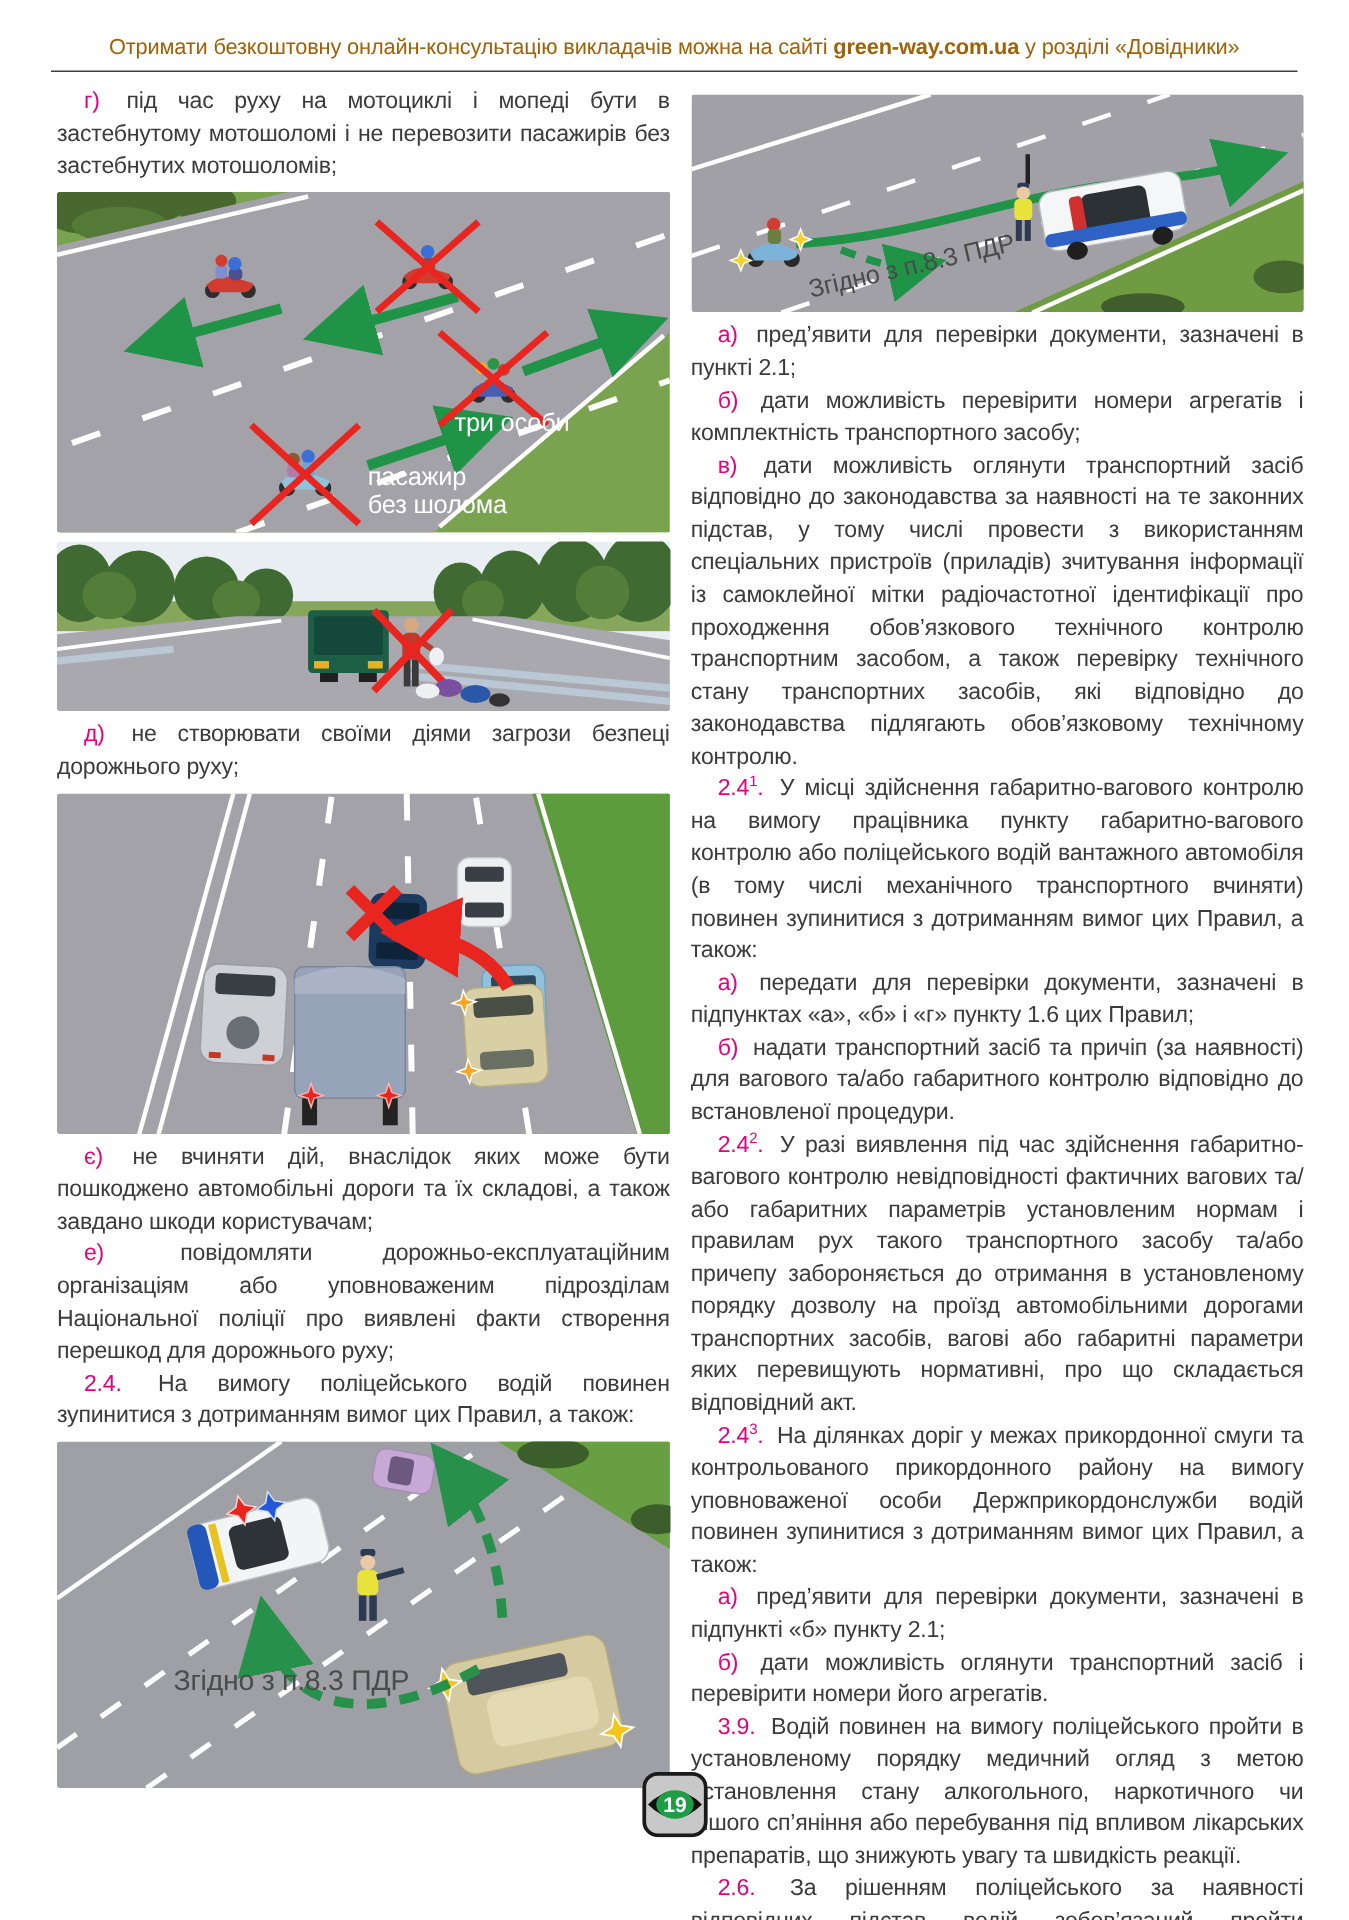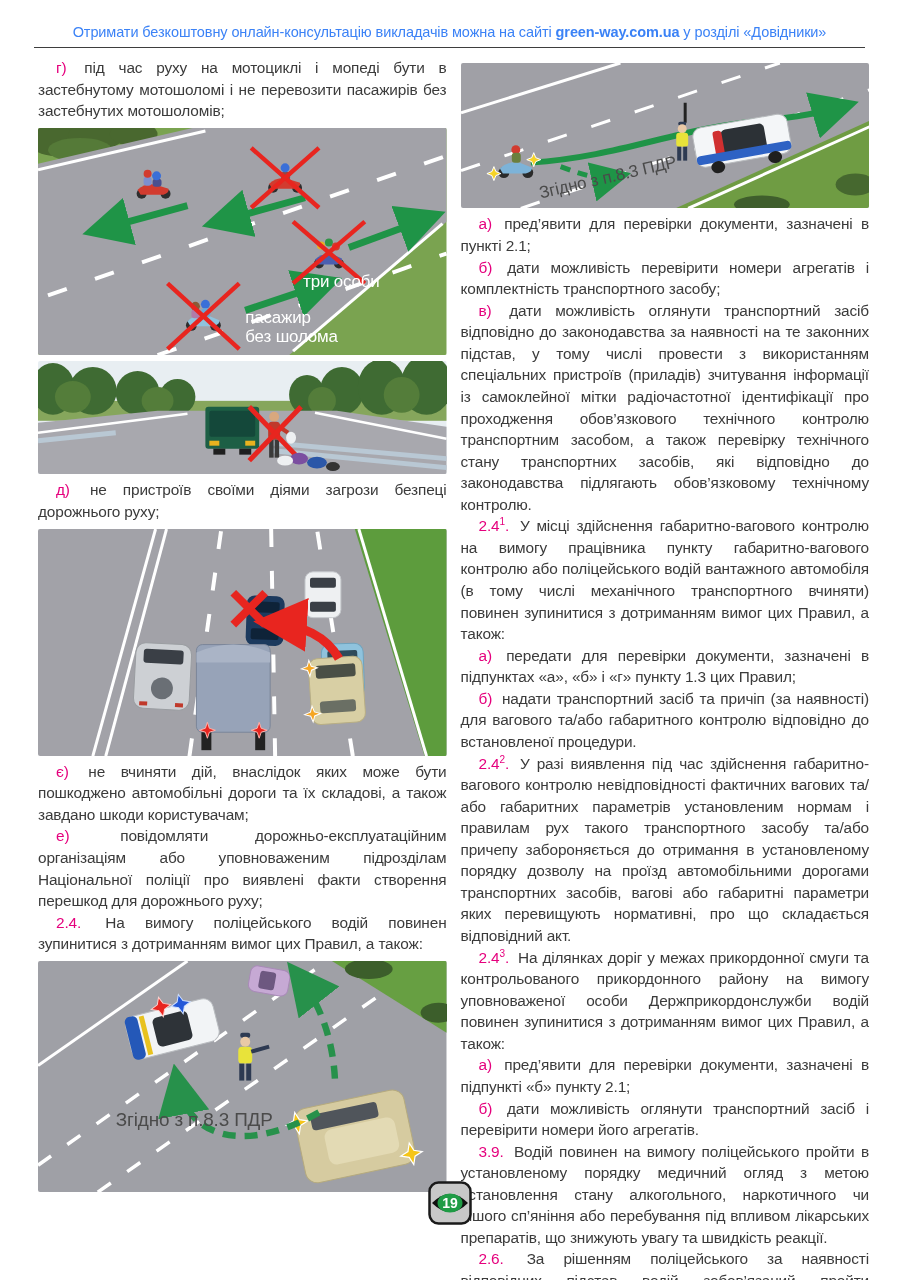--- a/index.html
+++ b/index.html
@@ -7,21 +7,21 @@
   html,body{ margin:0; padding:0; background:#ffffff; }
   .page{
     position:relative; width:899px; height:1280px; margin:0 auto;
     background:#ffffff; overflow:hidden;
     font-family:"Liberation Sans","DejaVu Sans",sans-serif;
     color:#3b3b3b;
   }
   .header{
     margin:24px 34px 0 34px; padding-bottom:7px;
     border-bottom:1.5px solid #3e3e3e;
-    text-align:center; font-size:14.5px; color:#3b82f6; letter-spacing:-0.1px;
+    text-align:center; font-size:14.5px; color:#a16207; letter-spacing:-0.1px;
     white-space:nowrap;
   }
   .header .site{ font-weight:bold; }
   .content{ display:flex; gap:14px; padding:9px 30px 0 38px; align-items:flex-start; }
   .col{
     flex:1; min-width:0;
     font-size:15.4px; line-height:1.4; text-align:justify; letter-spacing:-0.15px;
   }
   p.para{ margin:0; text-indent:18px; }
   .marker{ color:var(--accent); margin-right:4px; }
@@ -188,21 +188,21 @@
             <ellipse cx="262" cy="98" rx="9" ry="6" fill="#7b4fa0"></ellipse>
             <ellipse cx="280" cy="102" rx="10" ry="6" fill="#2b57a8"></ellipse>
             <ellipse cx="248" cy="100" rx="8" ry="5" fill="#eef0f2"></ellipse>
             <ellipse cx="296" cy="106" rx="7" ry="4.5" fill="#333333"></ellipse>
           </g>
         </svg>
       </figure>
 
       <p class="para">
         <span class="marker">д)</span>
-        <span>не пристроїв своїми діями загрози безпеці дорожнього руху;</span>
+        <span>не створювати своїми діями загрози безпеці дорожнього руху;</span>
       </p>
 
       <figure>
         <svg viewBox="0 0 410 228" xmlns="http://www.w3.org/2000/svg">
           <defs>
             <marker id="r3" markerWidth="6" markerHeight="6" refX="4" refY="3" orient="auto">
                 <path d="M0,0 L6,3 L0,6 Z" fill="#e8251f"></path>
               </marker>
           </defs>
           <rect width="410" height="228" fill="#a2a2a8"></rect>
@@ -386,21 +386,21 @@
           </g>
           <text transform="translate(80,136) rotate(-13)" font-size="17" fill="#4a4a4a">Згідно з п.8.3 ПДР</text>
         </svg>
       </figure>
 
       <div>
           <p class="para"><span class="marker">а)</span> <span>пред’явити для перевірки документи, зазначені в пункті 2.1;</span></p>
           <p class="para"><span class="marker">б)</span> <span>дати можливість перевірити номери агрегатів і комплектність транспортного засобу;</span></p>
           <p class="para"><span class="marker">в)</span> <span>дати можливість оглянути транспортний засіб відповідно до законодавства за наявності на те законних підстав, у тому числі провести з використанням спеціальних пристроїв (приладів) зчитування інформації із самоклейної мітки радіочастотної ідентифікації про проходження обов’язкового технічного контролю транспортним засобом, а також перевірку технічного стану транспортних засобів, які відповідно до законодавства підлягають обов’язковому технічному контролю.</span></p>
           <p class="para"><span class="marker">2.4<sup>1</sup>.</span> <span>У місці здійснення габаритно-вагового контролю на вимогу працівника пункту габаритно-вагового контролю або поліцейського водій вантажного автомобіля (в тому числі механічного транспортного вчиняти) повинен зупинитися з дотриманням вимог цих Правил, а також:</span></p>
-          <p class="para"><span class="marker">а)</span> <span>передати для перевірки документи, зазначені в підпунктах «а», «б» і «г» пункту 1.3 цих Правил;</span></p>
+          <p class="para"><span class="marker">а)</span> <span>передати для перевірки документи, зазначені в підпунктах «а», «б» і «г» пункту 1.6 цих Правил;</span></p>
           <p class="para"><span class="marker">б)</span> <span>надати транспортний засіб та причіп (за наявності) для вагового та/або габаритного контролю відповідно до встановленої процедури.</span></p>
           <p class="para"><span class="marker">2.4<sup>2</sup>.</span> <span>У разі виявлення під час здійснення габаритно-вагового контролю невідповідності фактичних вагових та/або габаритних параметрів установленим нормам і правилам рух такого транспортного засобу та/або причепу забороняється до отримання в установленому порядку дозволу на проїзд автомобільними дорогами транспортних засобів, вагові або габаритні параметри яких перевищують нормативні, про що складається відповідний акт.</span></p>
           <p class="para"><span class="marker">2.4<sup>3</sup>.</span> <span>На ділянках доріг у межах прикордонної смуги та контрольованого прикордонного району на вимогу уповноваженої особи Держприкордонслужби водій повинен зупинитися з дотриманням вимог цих Правил, а також:</span></p>
           <p class="para"><span class="marker">а)</span> <span>пред’явити для перевірки документи, зазначені в підпункті «б» пункту 2.1;</span></p>
           <p class="para"><span class="marker">б)</span> <span>дати можливість оглянути транспортний засіб і перевірити номери його агрегатів.</span></p>
           <p class="para"><span class="marker">3.9.</span> <span>Водій повинен на вимогу поліцейського пройти в установленому порядку медичний огляд з метою встановлення стану алкогольного, наркотичного чи іншого сп’яніння або перебування під впливом лікарських препаратів, що знижують увагу та швидкість реакції.</span></p>
           <p class="para"><span class="marker">2.6.</span> <span>За рішенням поліцейського за наявності відповідних підстав водій зобов’язаний пройти позачерговий медичний огляд з метою визначення здатності безпечно керувати транспортним засобом.</span></p>
         </div>
 
     </div>

